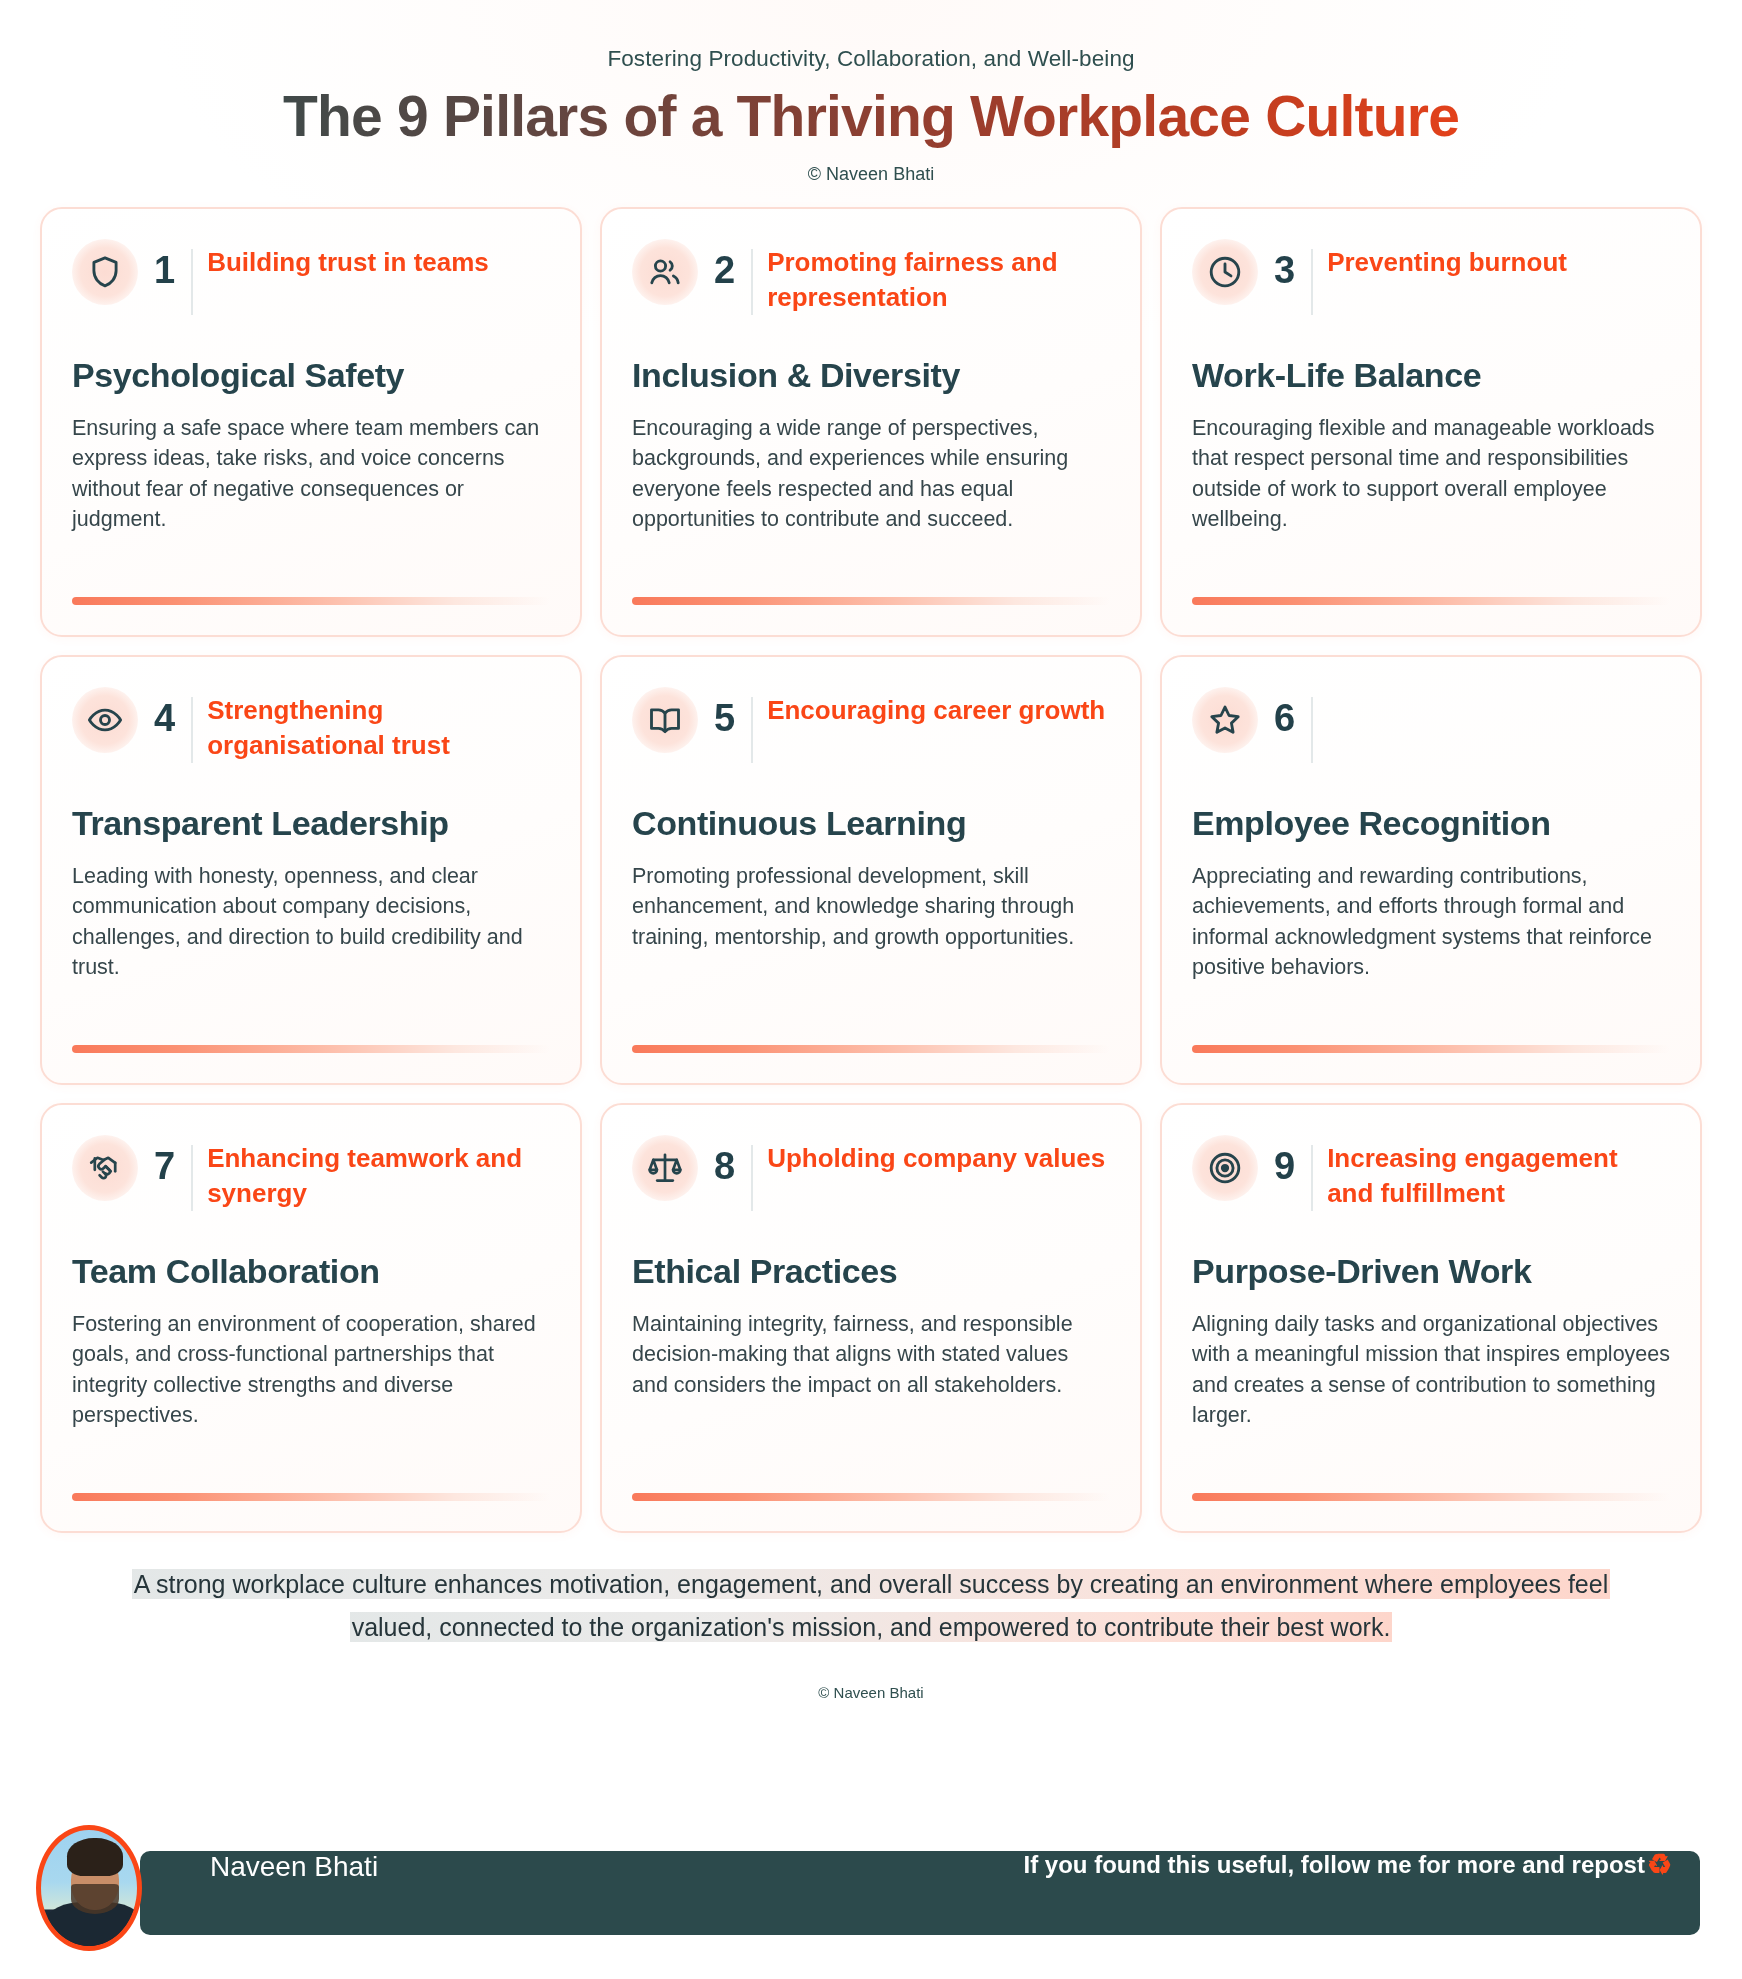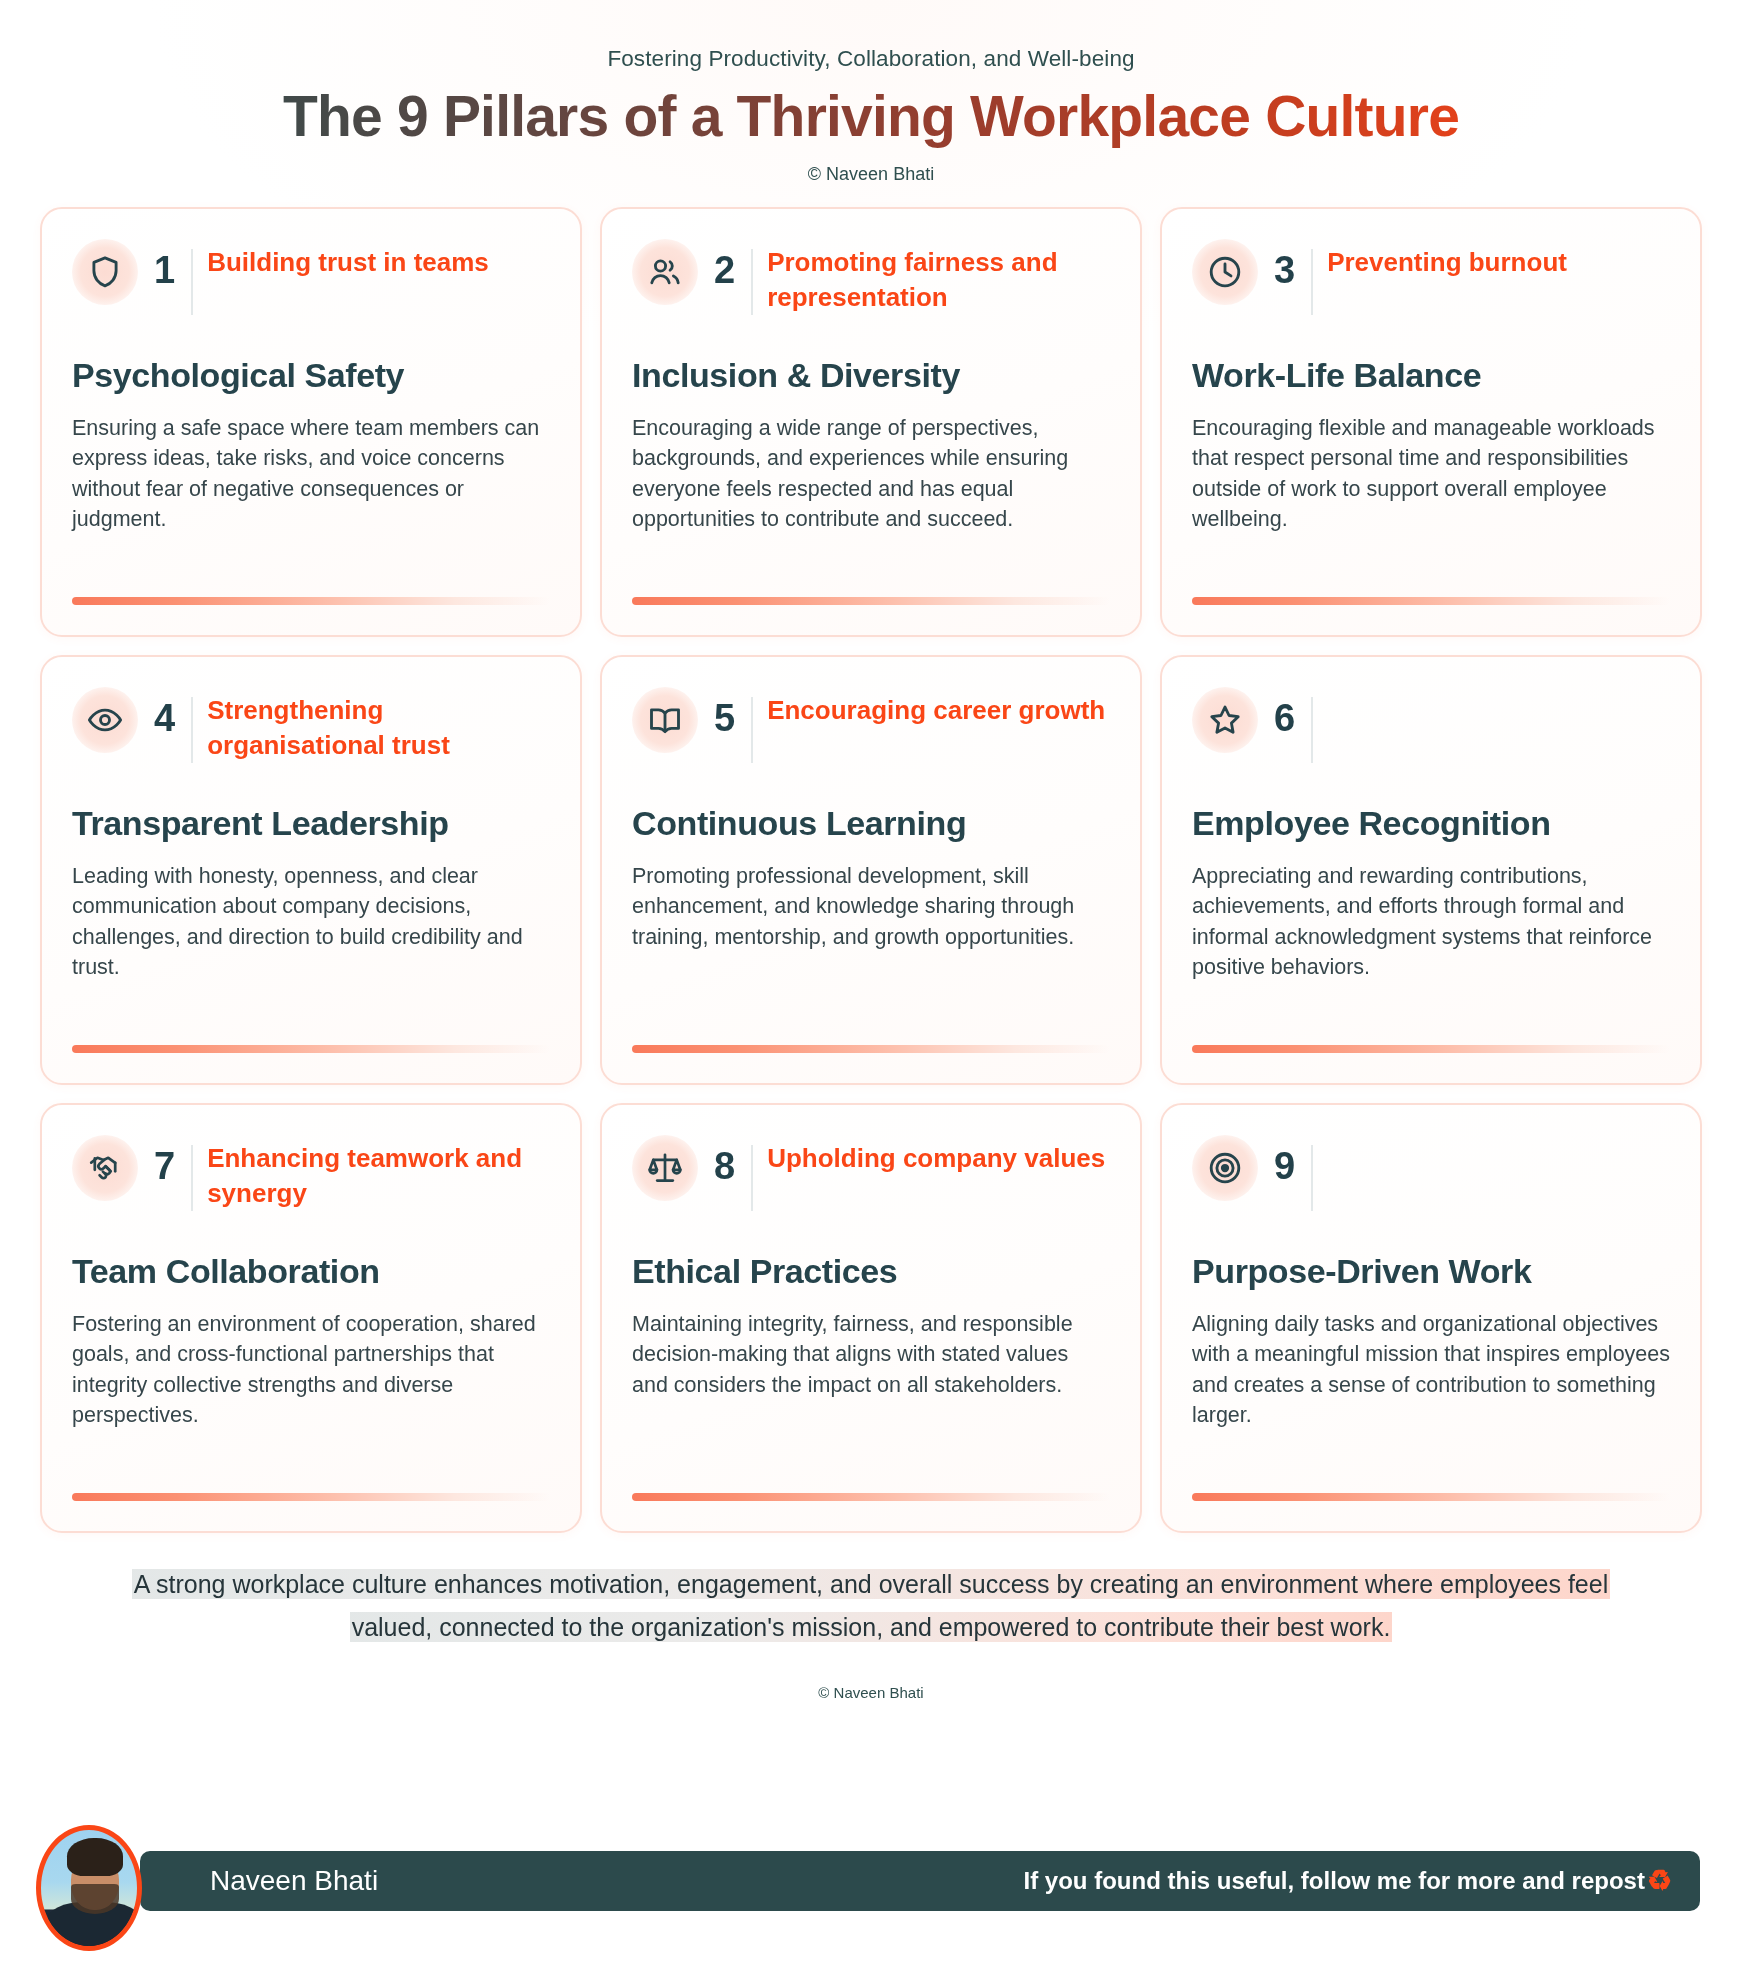--- a/index.html
+++ b/index.html
@@ -188,25 +188,25 @@
     bottom: 0;
     width: 1742px;
     height: 150px;
   }
 
   .footer-bar {
     position: absolute;
     left: 140px;
     top: 22px;
     width: 1560px;
-    height: 60px;
+    height: 84px;
     background: #2c4a4c;
     border-radius: 10px;
     display: flex;
-    align-items: center;
+    align-items: flex-start;
     justify-content: space-between;
     padding: 0 28px 0 70px;
   }
 
   .footer-name {
     color: #ffffff;
     font-size: 28px;
     font-weight: 400;
   }
 
@@ -410,20 +410,21 @@
       <div class="card-head">
         <div class="icon-badge">
           <svg width="36" height="36" viewBox="0 0 24 24" fill="none" stroke="#26444c" stroke-width="1.9" stroke-linecap="round" stroke-linejoin="round">
               <circle cx="12" cy="12" r="9.2"></circle>
               <circle cx="12" cy="12" r="5.4"></circle>
               <circle cx="12" cy="12" r="1.8" fill="#26444c"></circle>
             </svg>
         </div>
         <div class="card-num">9</div>
         <div class="num-divider"></div>
+        <div class="card-sub">Increasing engagement and fulfillment</div>
       </div>
       <div class="card-title">Purpose-Driven Work</div>
       <div class="card-desc">Aligning daily tasks and organizational objectives with a meaningful mission that inspires employees and creates a sense of contribution to something larger.</div>
       <div class="accent-bar"></div>
     </div>
 
   </div>
 
   <div class="conclusion-wrap">
     <span class="conclusion">A strong workplace culture enhances motivation, engagement, and overall success by creating an environment where employees feel valued, connected to the organization's mission, and empowered to contribute their best work.</span>

